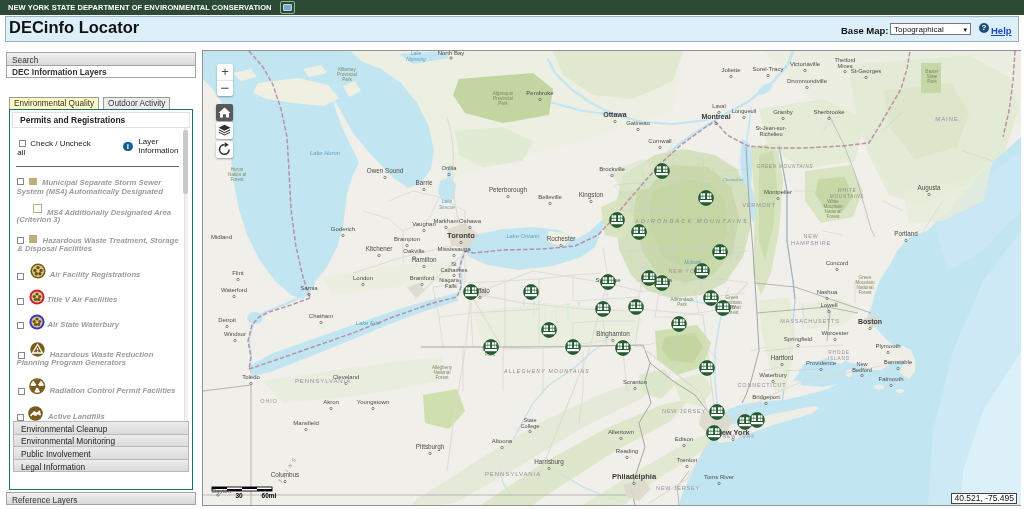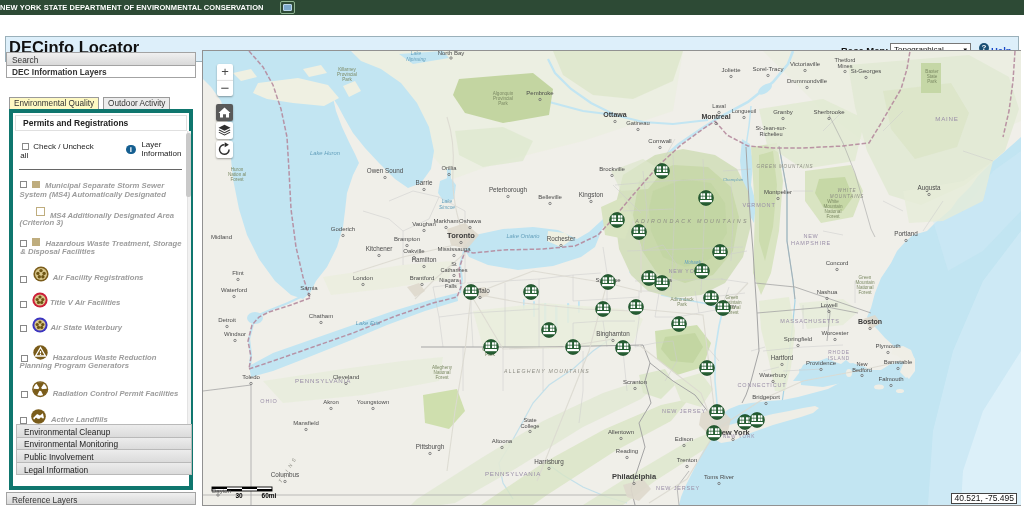--- a/index.html
+++ b/index.html
@@ -1,33 +1,33 @@
 <!DOCTYPE html>
 <html><head>
 <meta charset="utf-8">
 <style>
 *{box-sizing:border-box;margin:0;padding:0}
 html,body{width:1024px;height:509px;overflow:hidden;background:#fff;font-family:"Liberation Sans",sans-serif}
-#topbar{position:absolute;left:0;top:0;width:1024px;height:15px;background:#2d4a35;color:#fff;font-size:7.5px;font-weight:bold;letter-spacing:.05px;line-height:15px;padding-left:0}
+#topbar{position:absolute;left:0;top:0;width:1024px;height:15px;background:#2d4a35;color:#fff;font-size:7.5px;font-weight:bold;letter-spacing:.05px;line-height:15px;padding-left:8px}
 #topbar .lnk{position:absolute;left:280px;top:1px;width:15px;height:12.5px;border:1px solid #8fb492;border-radius:2px}
 #topbar .lnk i{position:absolute;left:2px;top:2px;width:9px;height:7px;border:1px solid #bcd6ea;background:#7ba8cc;border-radius:1px}
-#hdr{position:absolute;left:5px;top:36px;width:1014px;height:26px;background:#ddeffa;border:1px solid #9ab0ba}
+#hdr{position:absolute;left:5px;top:16px;width:1014px;height:26px;background:#ddeffa;border:1px solid #9ab0ba}
 #hdr h1{font-size:16.5px;color:#111;position:absolute;left:3px;top:1px;font-weight:bold}
 #bm{position:absolute;left:835px;top:8px;font-size:9.5px;font-weight:bold;color:#111}
 #bmsel{position:absolute;left:884px;top:6px;width:81px;height:12px;background:#fff;border:1px solid #777;font-size:8px;color:#111;padding:1px 3px}
 #qm{position:absolute;left:973px;top:5.5px;width:10px;height:10px;border-radius:50%;background:#1b4f74;color:#fff;font-size:8px;font-weight:bold;text-align:center;line-height:10px}
 #help{position:absolute;left:985px;top:8px;font-size:9.5px;font-weight:bold;color:#1a49c8;text-decoration:underline}
 
 #side{position:absolute;left:6px;top:52px;width:190px;height:403px}
 .acc{height:12.8px;background:linear-gradient(#f0f0f0,#d9d9d9);border:1px solid #a3a3a3;border-bottom:none;font-size:8.3px;color:#333;padding:1.5px 0 0 5px}
 .acc.on{background:#fff;font-weight:bold;border-bottom:1px solid #a3a3a3}
 #tabs{position:absolute;left:3px;top:44.5px;height:13px;font-size:8.2px}
 .tab{display:inline-block;height:13px;padding:1px 4px 0 4px;border:1px solid #9a9a9a;background:#ececec;margin-right:4px;color:#333}
 .tab.on{background:#fef9c3;border-bottom:1px solid #fff}
-#panel{position:absolute;left:3px;top:57px;width:184px;height:381px;background:#fff;border:4px solid #0f766e}
+#panel{position:absolute;left:3px;top:57px;width:184px;height:381px;background:#fff;border:1px solid #0f766e}
 #pr{margin:2px 2px 0 2px;border:1px solid #e0e0e0;font-size:8.5px;font-weight:bold;color:#222;padding:2px 0 2px 7px}
 #list{position:absolute;left:1px;top:18px;width:172px;height:293px;overflow:hidden;font-size:7.7px;color:#9c9c9c;font-weight:bold;font-style:italic}
 #list .ab{position:absolute;white-space:nowrap}
 #sb{position:absolute;left:173.5px;top:18px;width:4.5px;height:293px;background:#f1f1f1;border-left:1px solid #e3e3e3}
 #sbt{position:absolute;right:0px;top:2px;width:5px;height:64px;background:#c9c9c9;border-radius:2px}
 .cats{position:absolute;left:3px;top:311px;width:176px}
 .cat{height:12.7px;background:linear-gradient(#ececec,#dbdbdb);border:1px solid #b9b9b9;border-bottom:none;font-size:8.3px;color:#222;padding:1.5px 0 0 7px}
 .cat:last-child{border-bottom:1px solid #b9b9b9}
 #ref{position:absolute;left:0;top:440px;width:190px;height:13px;background:linear-gradient(#f0f0f0,#d9d9d9);border:1px solid #a3a3a3;font-size:8.3px;color:#333;padding:1.5px 0 0 5px}
 .cb{position:absolute;width:7px;height:7px;border:1px solid #888;background:#fff}

